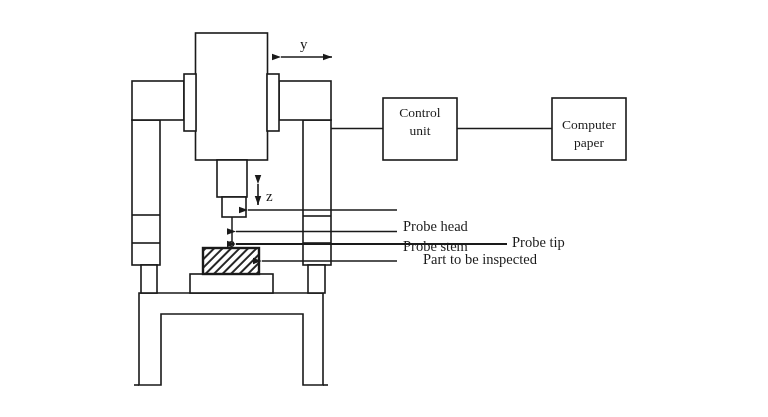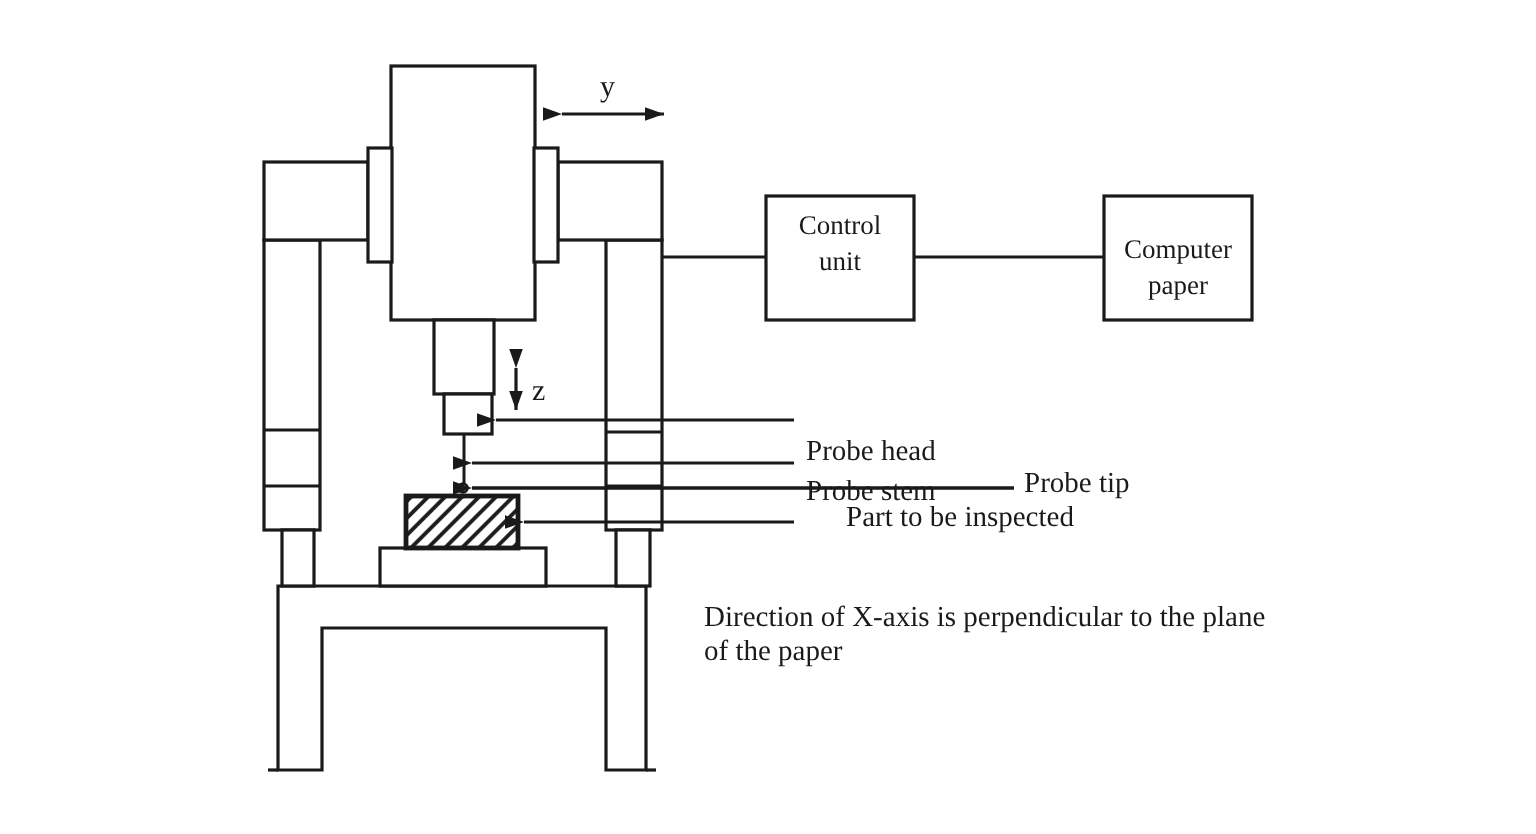--- a/index.html
+++ b/index.html
@@ -100,18 +100,14 @@
 
   <div class="box-label box-control">
     <span>Control</span>
     <span>unit</span>
   </div>
   <div class="box-label box-computer">
     <span>Computer</span>
     <span>paper</span>
   </div>
 
-  <div class="note">
-    <span>Direction of X-axis is perpendicular to the plane</span>
-    <span>of the paper</span>
-  </div>
 
 </div>
 
 </body></html>

